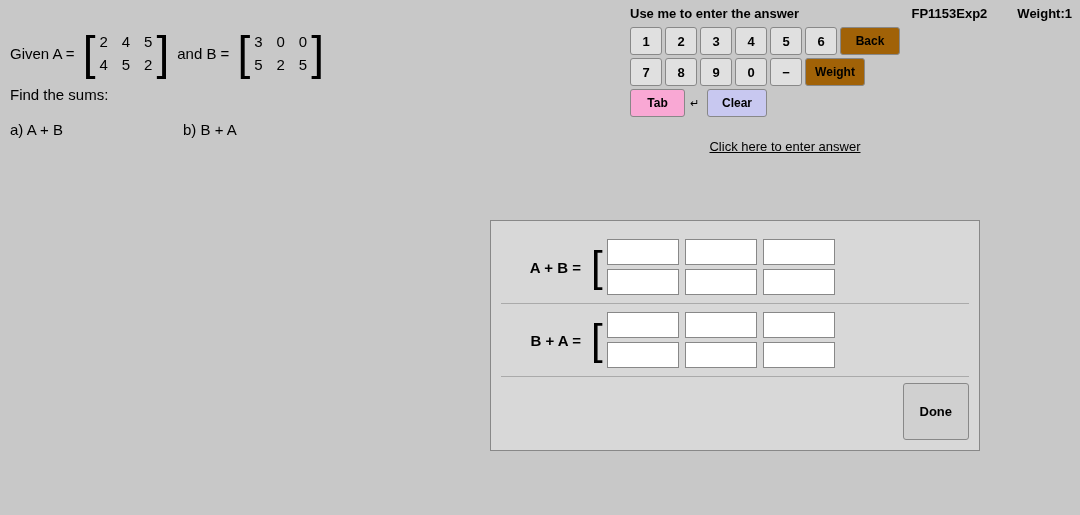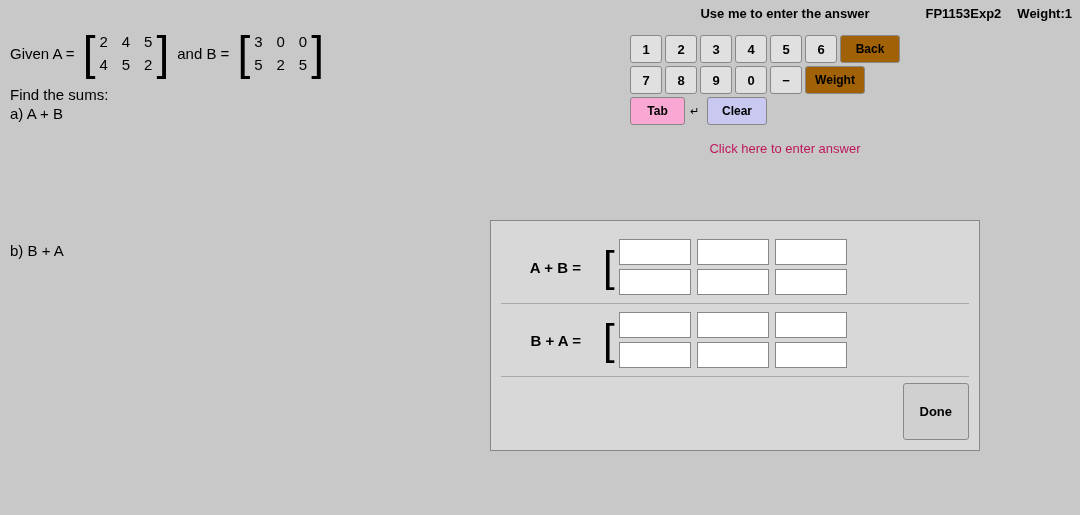--- a/index.html
+++ b/index.html
@@ -12,21 +12,21 @@
       overflow: hidden;
       position: relative;
     }
 
     
     .top-right {
       position: absolute;
       top: 6px;
       right: 8px;
       display: flex;
-      gap: 16px;
+      gap: 30px;
       font-size: 13px;
       font-weight: bold;
       color: #000;
     }
 
     
     .problem-area {
       position: absolute;
       top: 30px;
       left: 10px;
@@ -86,38 +86,37 @@
     }
 
     .find-row {
       font-size: 15px;
       margin-top: 10px;
     }
 
     .find-parts {
       display: flex;
       gap: 120px;
-      margin-top: 2px;
-      flex-direction: column;
+      margin-top: 18px;
     }
 
     
     .right-panel {
       position: absolute;
       top: 6px;
       right: 140px;
       width: 310px;
     }
 
     .numpad-title {
-      text-align: center;
-      font-size: 13px;
-      font-weight: bold;
-      color: #000;
-      margin-bottom: 14px;
+      text-align: left;
+      font-size: 13px;
+      font-weight: bold;
+      color: #000;
+      margin-bottom: 6px;
     }
 
     .numpad-grid {
       display: flex;
       flex-direction: column;
       gap: 3px;
       margin-bottom: 4px;
     }
 
     .numpad-row {
@@ -154,41 +153,42 @@
     }
 
     .numpad-btn.clear-btn {
       width: 60px;
       background: #c8c8f0;
       font-size: 12px;
     }
 
     .click-here {
       text-align: center;
-      color: #be185d;
-      font-size: 13px;
+      color: #000000;
+      font-size: 13px;
+      text-decoration: underline;
       cursor: pointer;
-      margin-top: 16px;
+      margin-top: 22px;
     }
 
     
     .answer-section {
       position: absolute;
       top: 220px;
       left: 490px;
       width: 490px;
       background: #d8d8d8;
       border: 1px solid #888;
       padding: 10px;
     }
 
     .answer-row {
       display: flex;
       align-items: center;
-      gap: 22px;
+      gap: 10px;
       padding: 8px 0;
       border-bottom: 1px solid #aaa;
     }
 
     .answer-row:last-of-type {
       border-bottom: none;
     }
 
     .answer-label {
       font-size: 15px;

